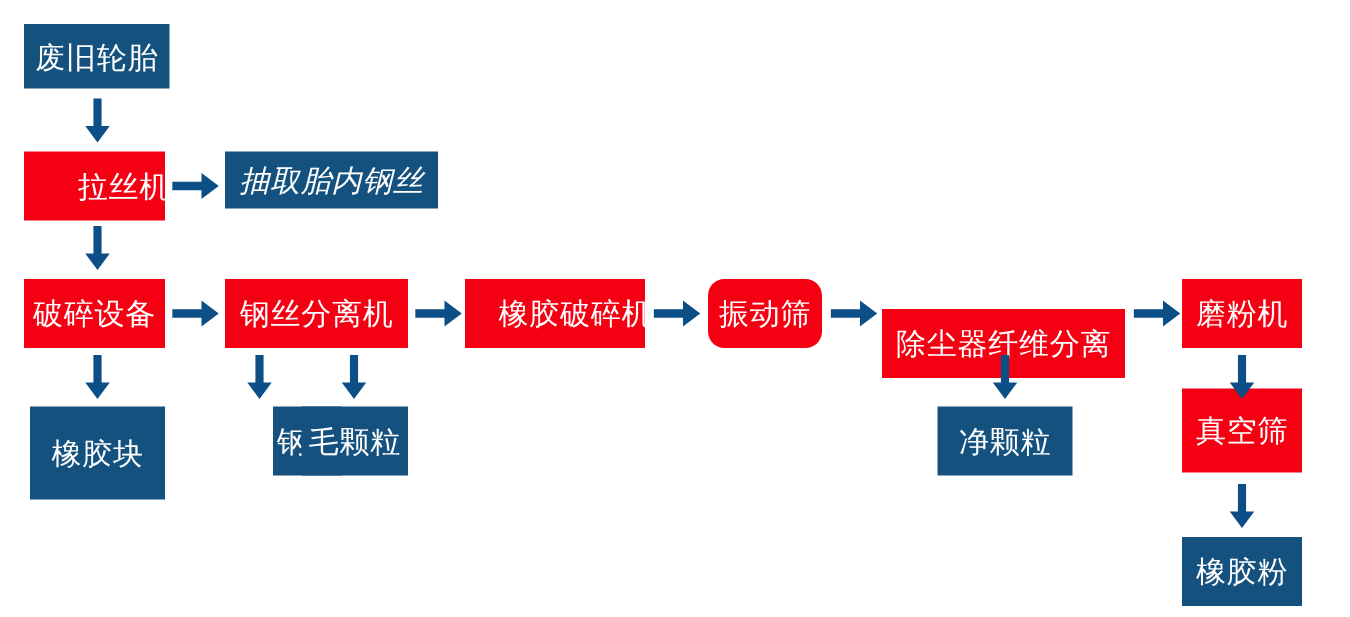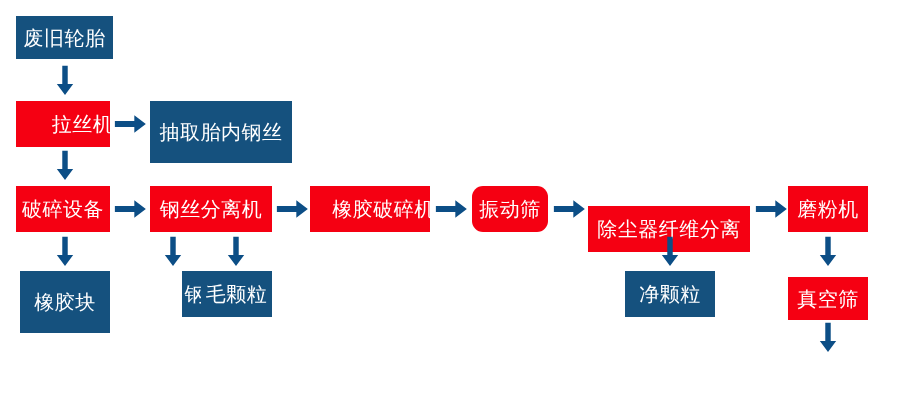--- a/index.html
+++ b/index.html
@@ -43,21 +43,21 @@
 </head>
 <body>
 
 <div id="canvas">
     <div class="node blue" style="left: 16px; top: 16px; width: 97px; height: 43px;">
       <span>废旧轮胎</span>
     </div>
     <div class="node red" style="left: 16px; top: 101px; width: 94px; height: 46px; padding-left: 39px;">
       <span>拉丝机</span>
     </div>
-    <div class="node blue" style="left: 150px; top: 101px; width: 142px; height: 62px;">
+    <div class="node blue" style="left: 150px; top: 101px; width: 142px; height: 38px; font-style: italic;">
       <span>抽取胎内钢丝</span>
     </div>
     <div class="node red" style="left: 16px; top: 186px; width: 94px; height: 46px;">
       <span>破碎设备</span>
     </div>
     <div class="node red" style="left: 150px; top: 186px; width: 122px; height: 46px;">
       <span>钢丝分离机</span>
     </div>
     <div class="node red" style="left: 310px; top: 186px; width: 120px; height: 46px; padding-left: 27px;">
       <span>橡胶破碎机</span>
@@ -76,22 +76,25 @@
     </div>
     <div class="node blue" style="left: 150px; top: 271px; width: 46px; height: 46px; margin-left: 32px;">
       <span>钢丝</span>
     </div>
     <div class="node blue" style="left: 201px; top: 271px; width: 71px; height: 46px;">
       <span>毛颗粒</span>
     </div>
     <div class="node blue" style="left: 625px; top: 271px; width: 90px; height: 46px;">
       <span>净颗粒</span>
     </div>
-    <div class="node red" style="left: 788px; top: 277px; width: 80px; height: 43px;">
+    <div class="node red" style="left: 788px; top: 259px; width: 80px; height: 56px;">
       <span>真空筛</span>
+    </div>
+    <div class="node blue" style="left: 788px; top: 358px; width: 80px; height: 46px;">
+      <span>橡胶粉</span>
     </div>
     <div class="arrow" style="left: 47px; top: 63px; width: 36px; height: 34px;">
       <svg width="36" height="34" viewBox="0 0 100 100">
         <path d="M8 42 L62 42 L62 26 L94 50 L62 74 L62 58 L8 58 Z" fill="#0C4E86" transform="rotate(90 50 50)"></path>
       </svg>
     </div>
     <div class="arrow" style="left: 112px; top: 106px; width: 36px; height: 36px;">
       <svg width="36" height="36" viewBox="0 0 100 100">
         <path d="M8 42 L62 42 L62 26 L94 50 L62 74 L62 58 L8 58 Z" fill="#0C4E86"></path>
       </svg>

